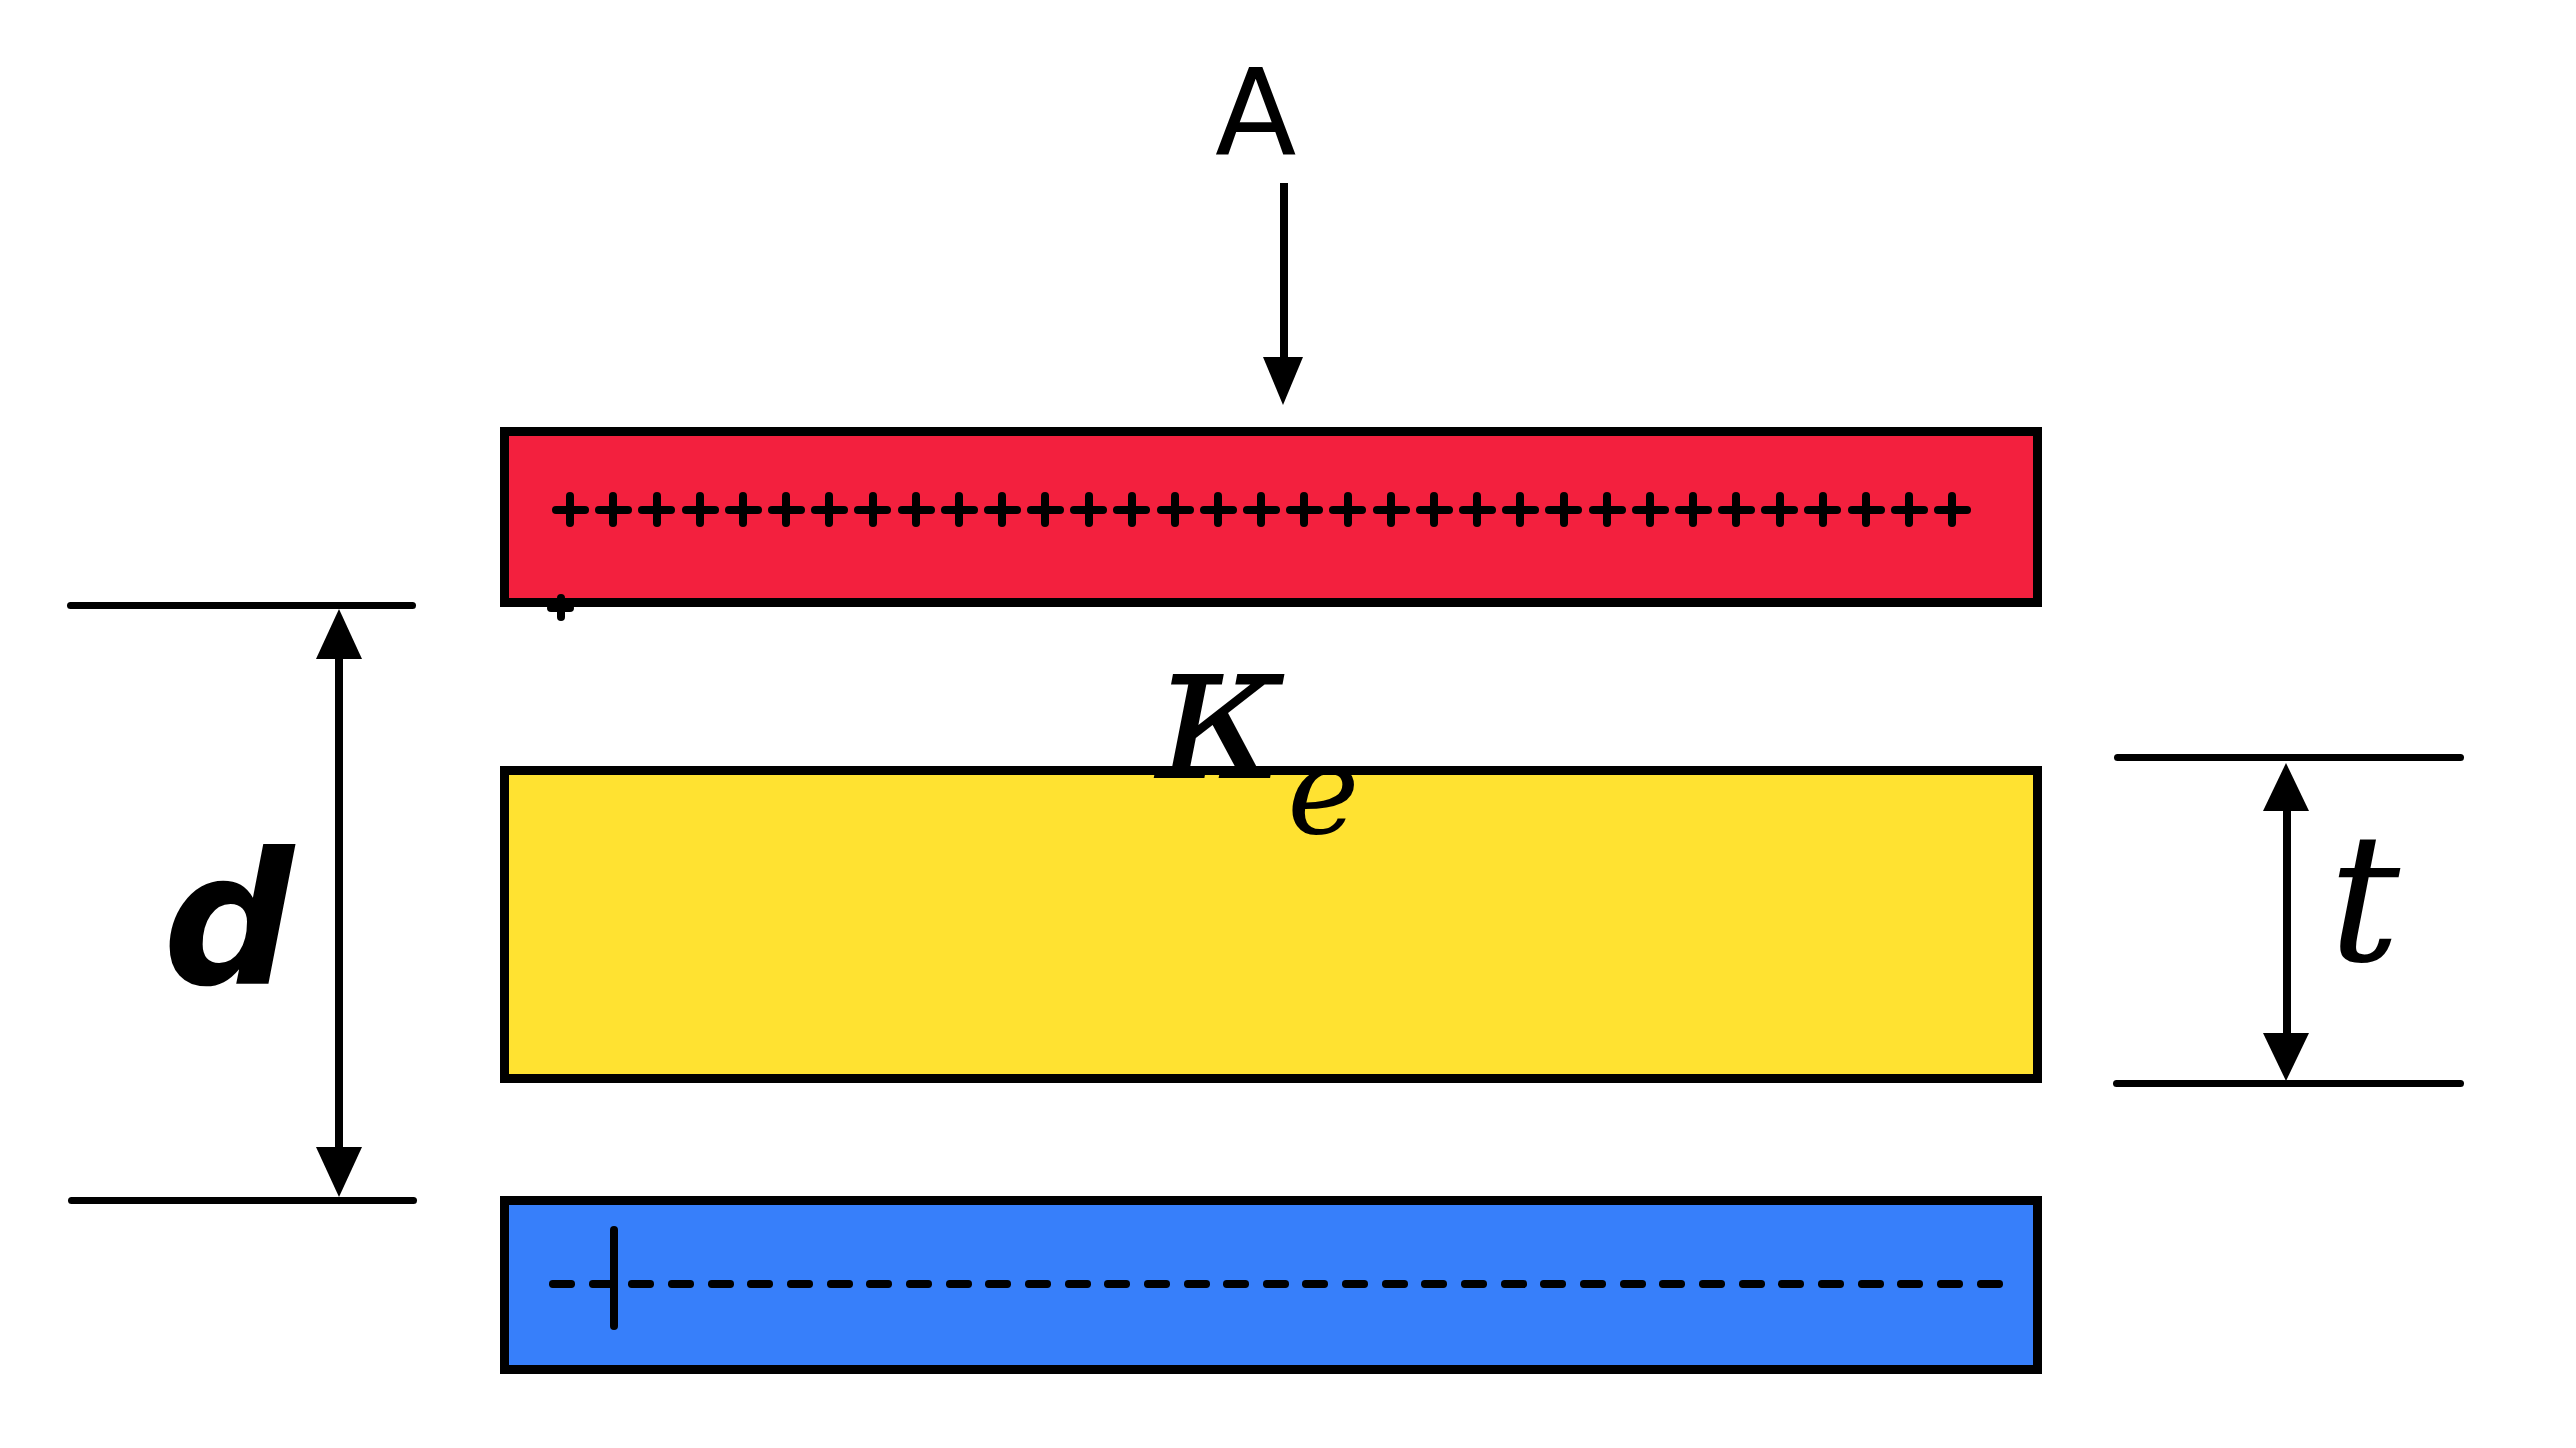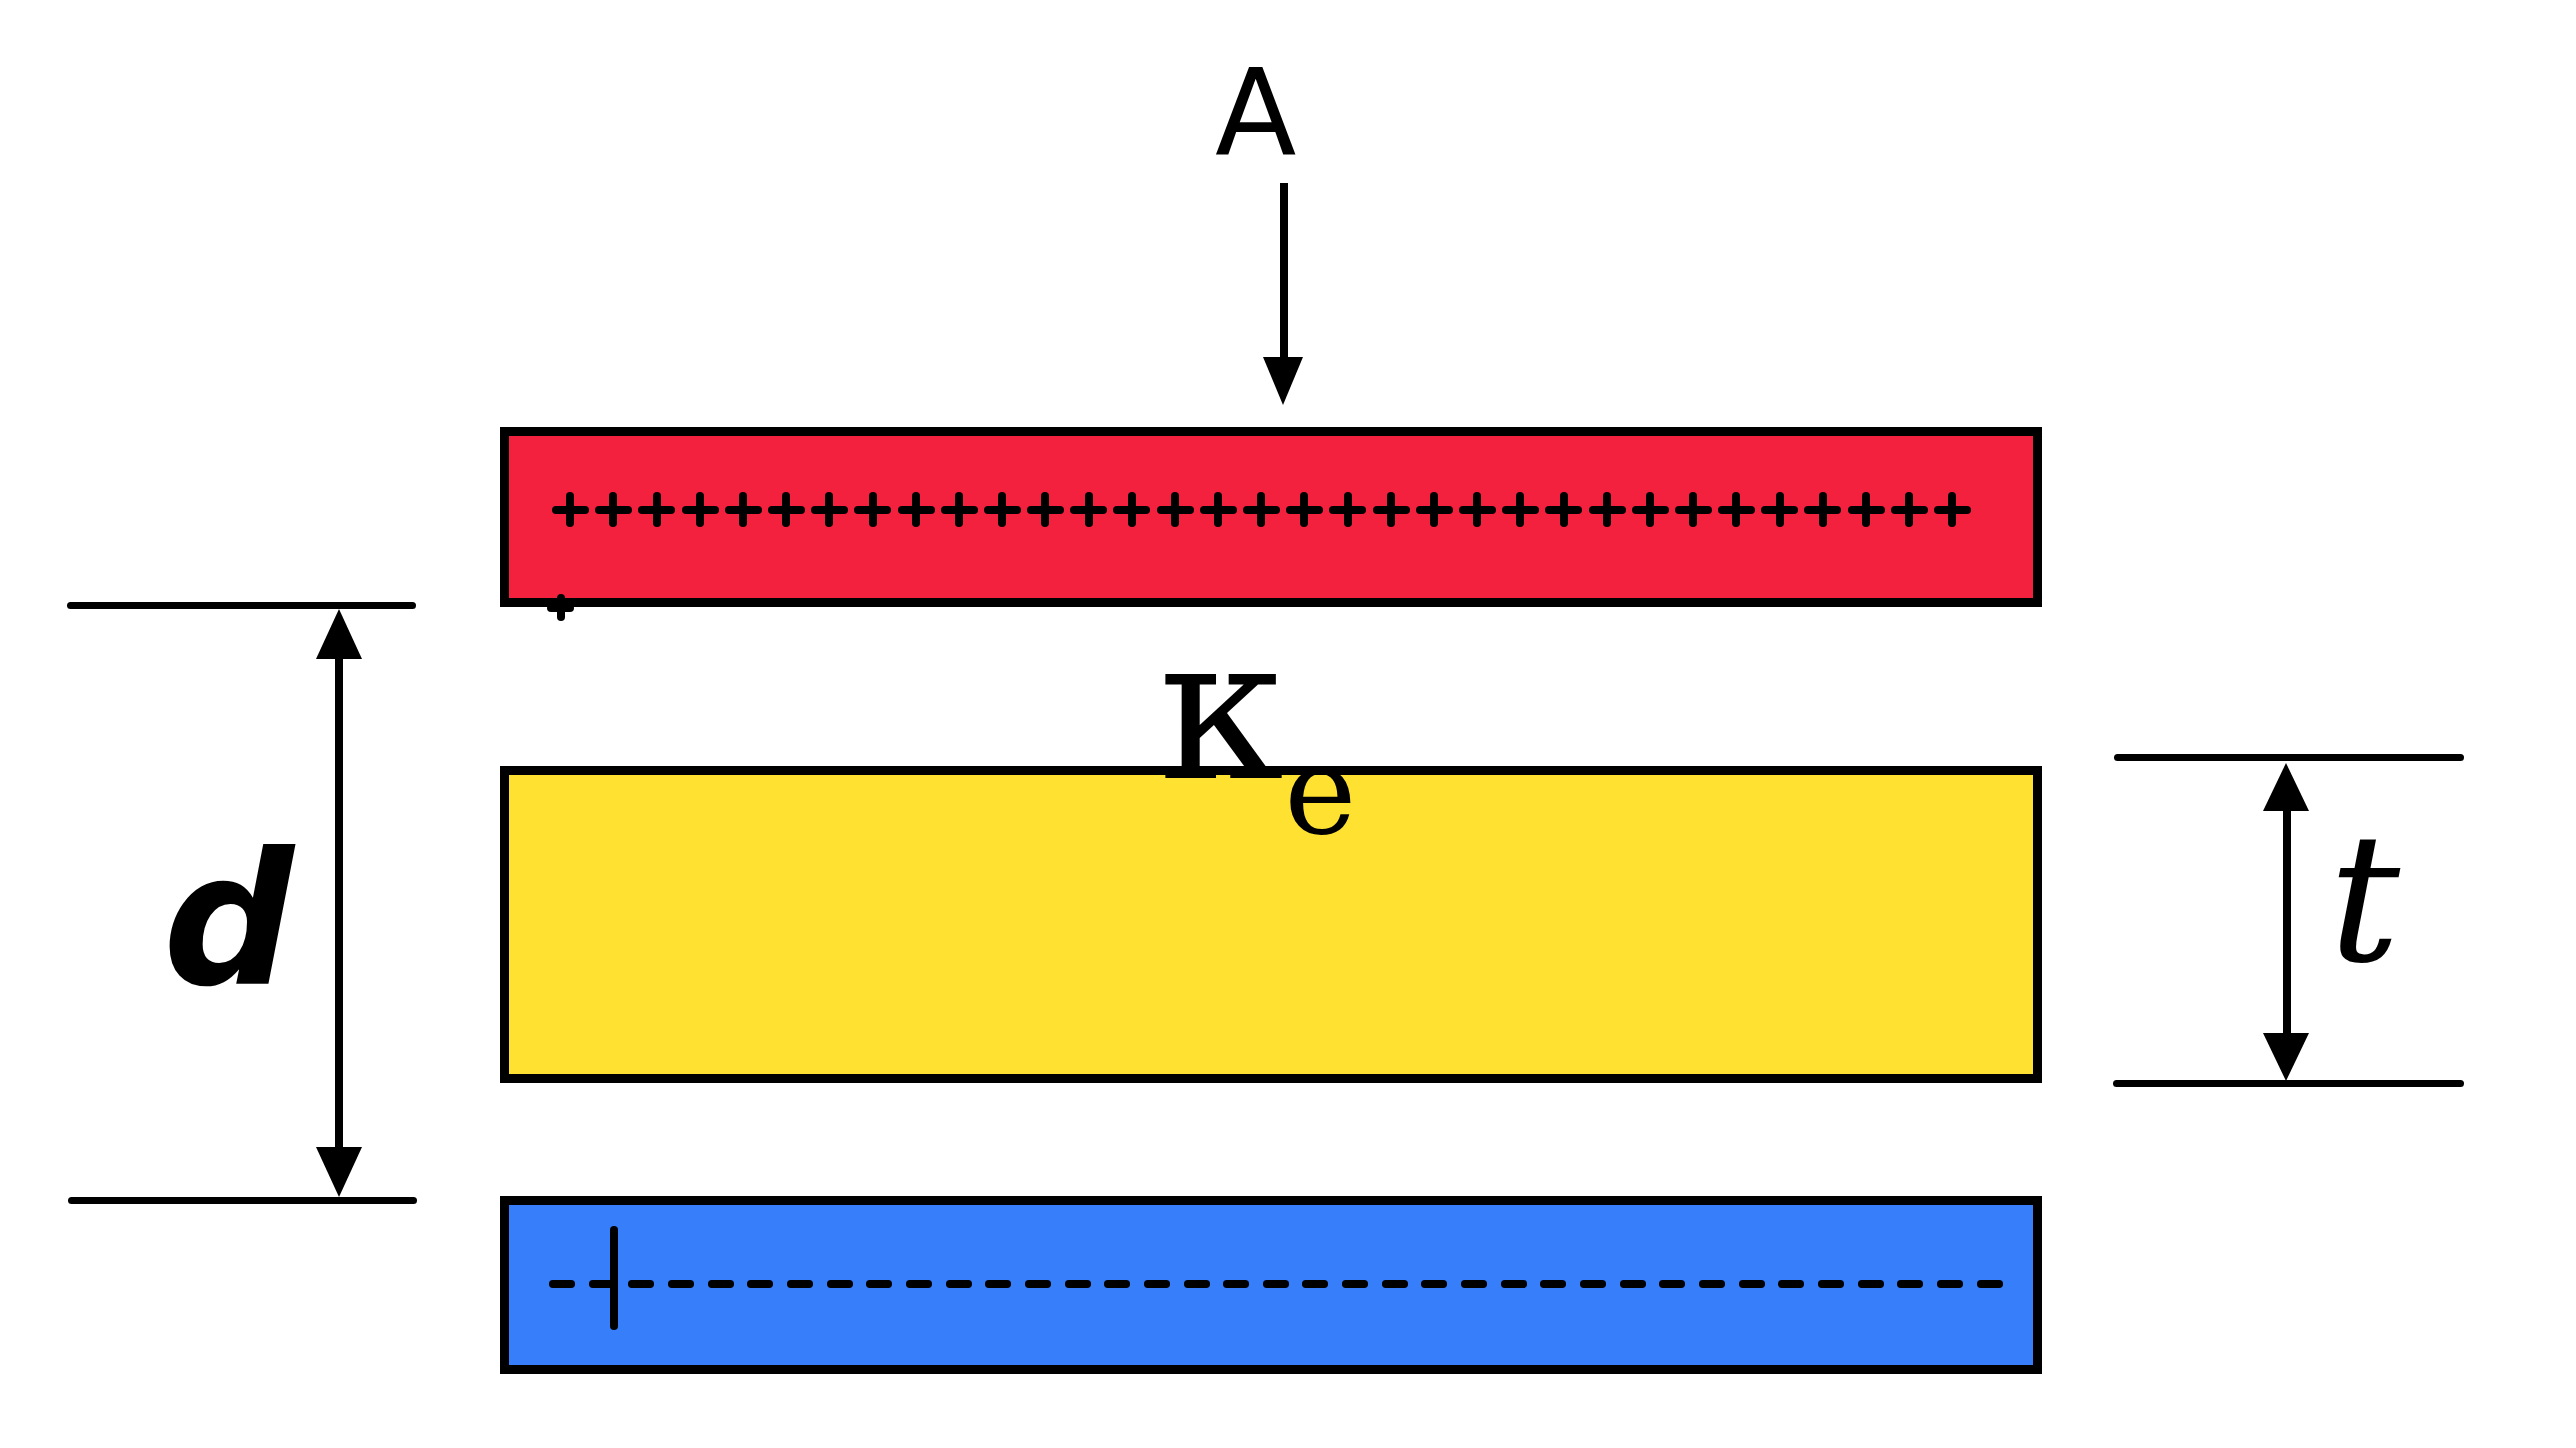--- a/index.html
+++ b/index.html
@@ -97,21 +97,21 @@
   .lbl{position:absolute;color:#000;line-height:1;}
   #label-area{left:1215px;top:54px;font-size:119px;font-style:normal;}
   #label-d{left:163px;top:829px;font-size:183px;font-weight:bold;font-style:italic;}
   #label-t{left:2329px;top:811px;font-size:177px;font-style:italic;
            font-family:"DejaVu Serif", serif;}
   #label-kappa-wrap{
     position:absolute;left:0;top:0;width:100%;height:100%;
     display:flex;align-items:center;justify-content:center;
   }
   #label-kappa{
-    font-family:"DejaVu Serif", serif;
+    font-family:"DejaVu Serif", serif;font-style:italic;
     font-size:201px;line-height:1;color:#000;
     transform:translate(-30.5px,6.1px);
   }
   #label-kappa sub{
     font-size:122px;line-height:1;vertical-align:-0.45em;
   }
 </style>
 </head>
 <body style="background: rgb(255, 255, 255);">
 

